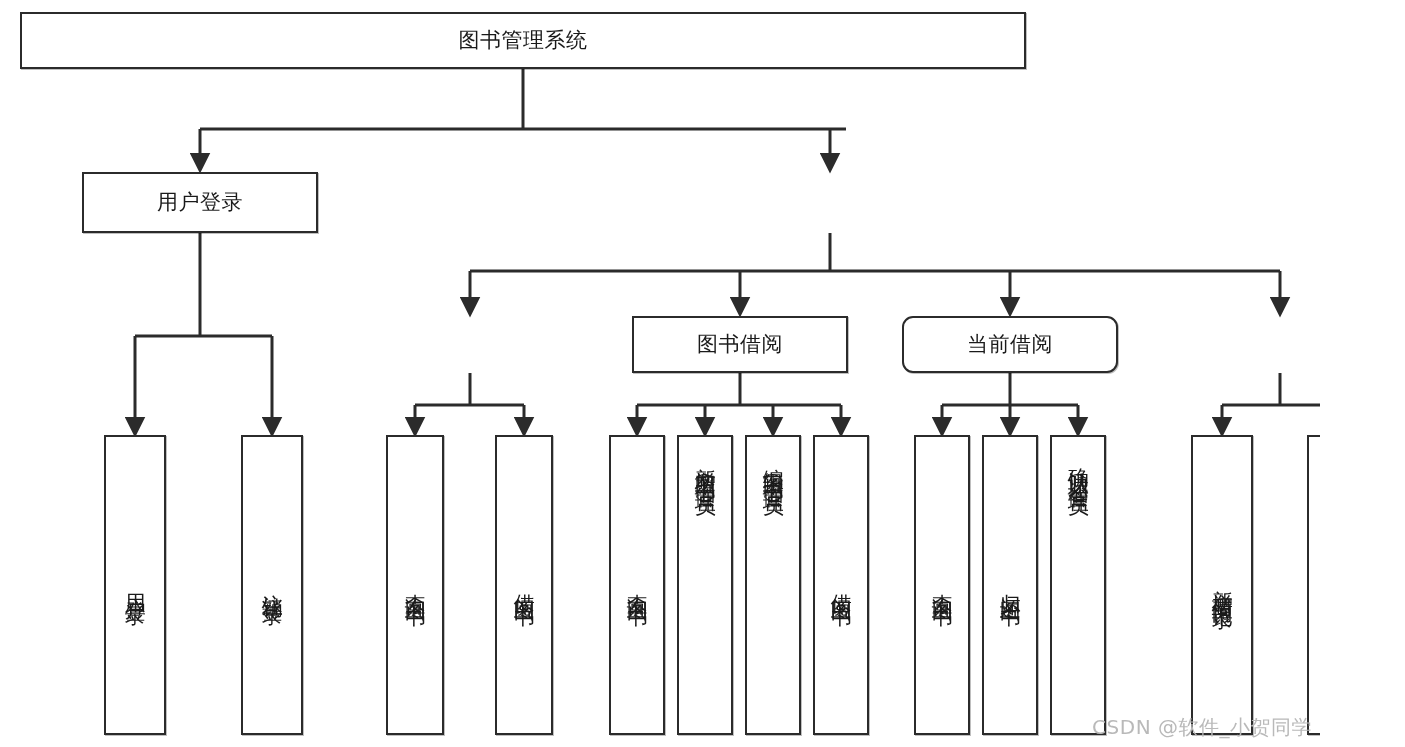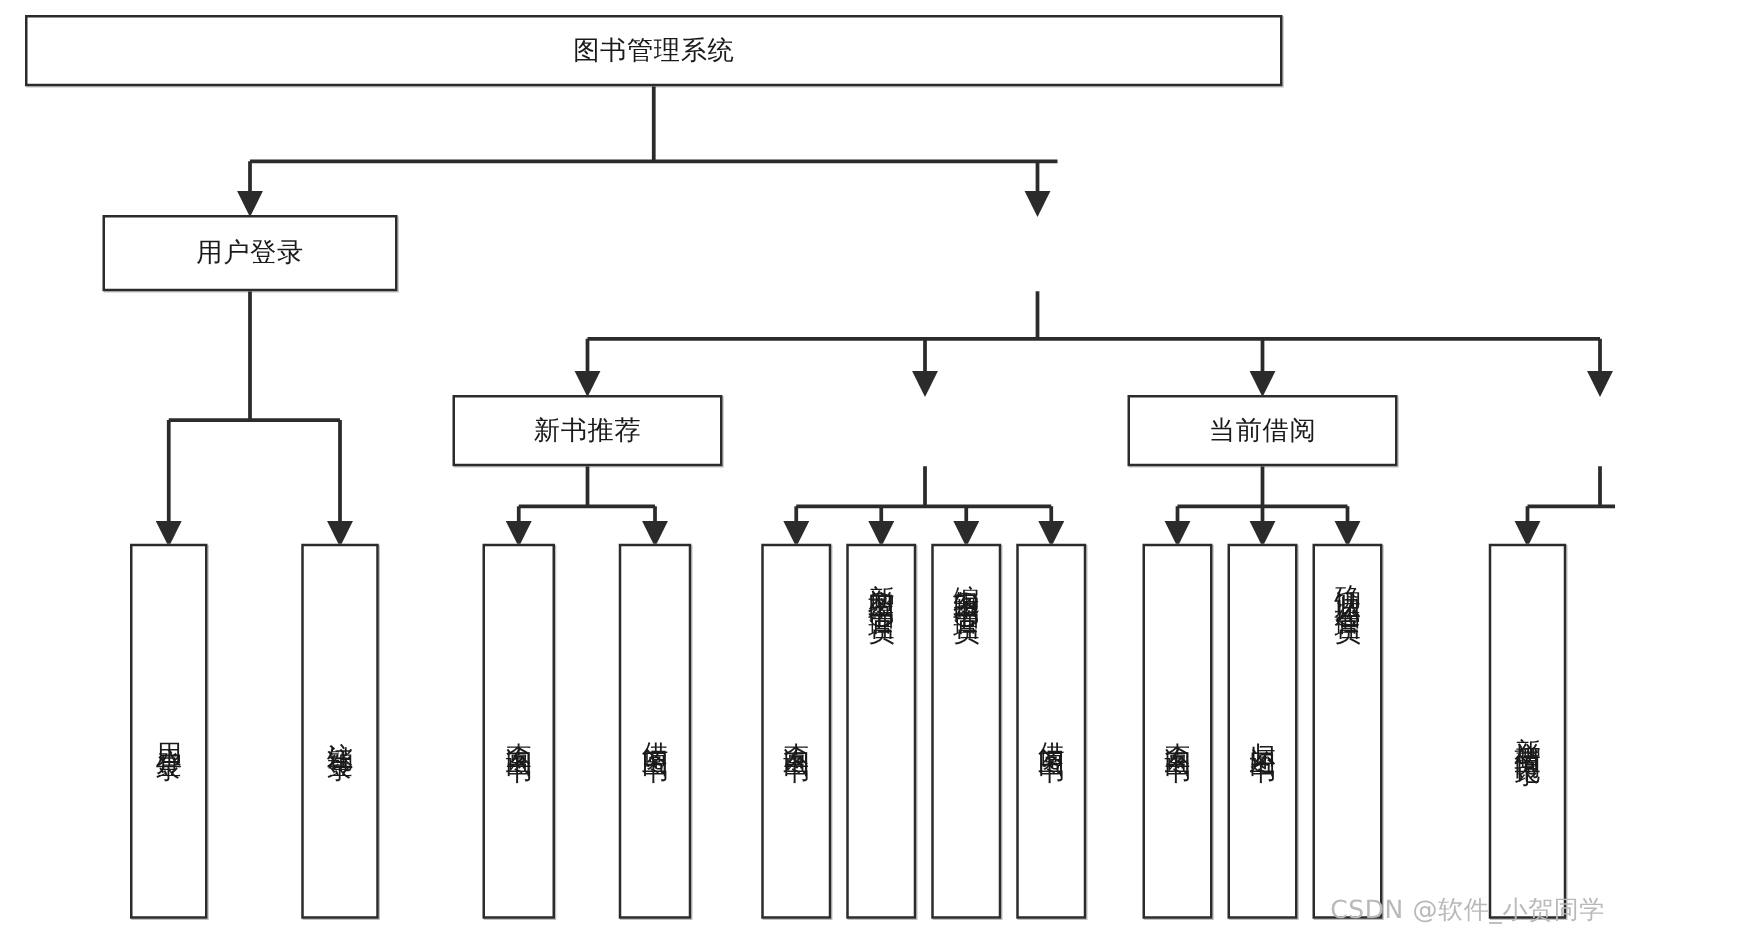--- a/index.html
+++ b/index.html
@@ -9,20 +9,21 @@
   }
   body {
     font-family: "DejaVu Sans", "Liberation Sans", sans-serif;
   }
   #canvas {
     position: relative;
     width: 1292px;
     height: 747px;
     background: #ffffff;
     overflow: hidden;
+    padding-left: 28px;
   }
   #diagram-svg {
     position: absolute;
     left: 0;
     top: 0;
     width: 1405px;
     height: 747px;
   }
   .node {
     position: absolute;
@@ -125,24 +126,24 @@
   </svg>
 
   <div class="node" style="left:20px; top:12px; width:1006px; height:57px;">
     <span class="node-label">图书管理系统</span>
   </div>
 
   <div class="node" style="left:82px; top:172px; width:236px; height:61px;">
     <span class="node-label">用户登录</span>
   </div>
 
-  <div class="node" style="left:362px; top:316px; width:216px; height:57px;">
-    <span class="node-label">新书推荐</span>
+  <div class="node" style="left:632px; top:316px; width:216px; height:57px;">
+    <span class="node-label">图书借阅</span>
   </div>
-  <div class="node" style="left:902px; top:316px; width:216px; height:57px;">
+  <div class="node" style="left:902px; top:316px; width:216px; height:57px;border-radius:11px;">
     <span class="node-label">当前借阅</span>
   </div>
 
   <div class="node vertical centered" style="left:104px; top:435px; width:62px; height:300px;">
     <span class="node-label">用户登录</span>
   </div>
   <div class="node vertical centered" style="left:241px; top:435px; width:62px; height:300px;">
     <span class="node-label">注销登录</span>
   </div>
 

